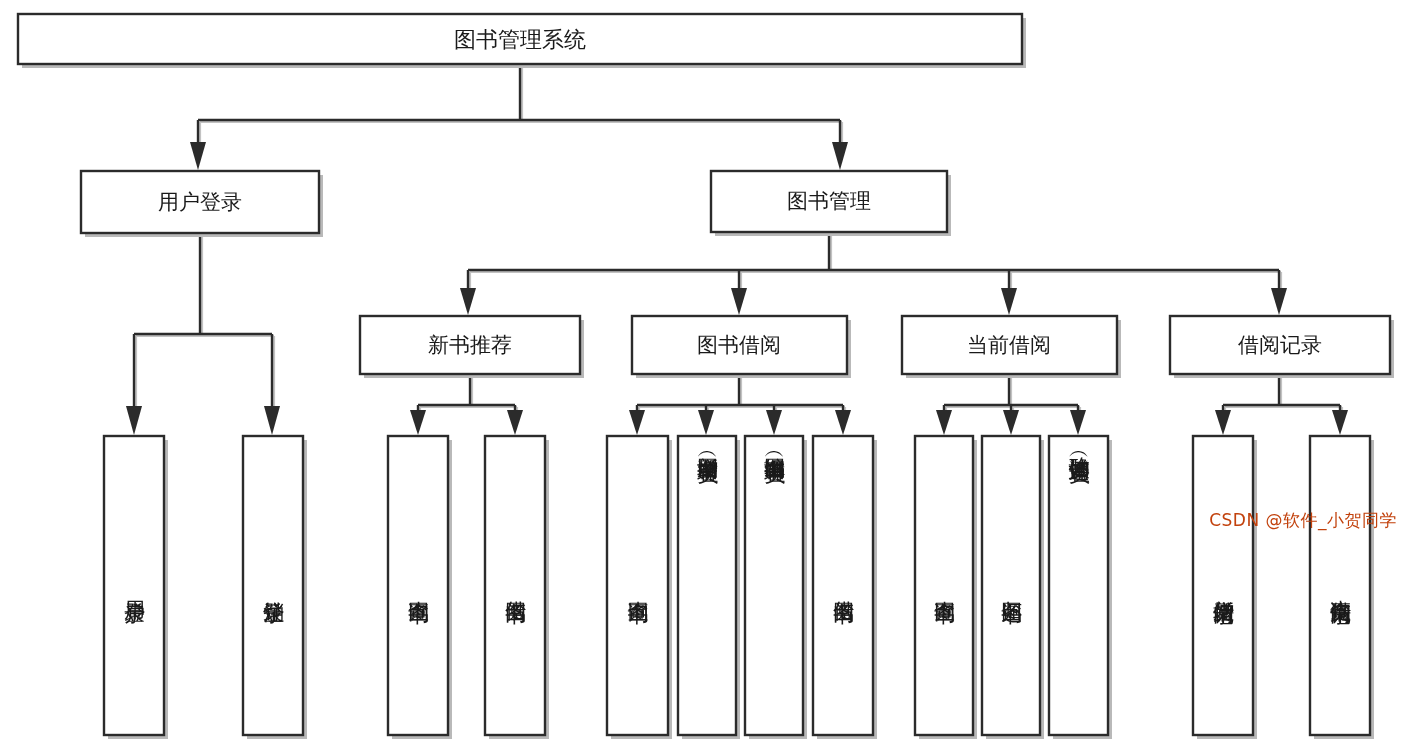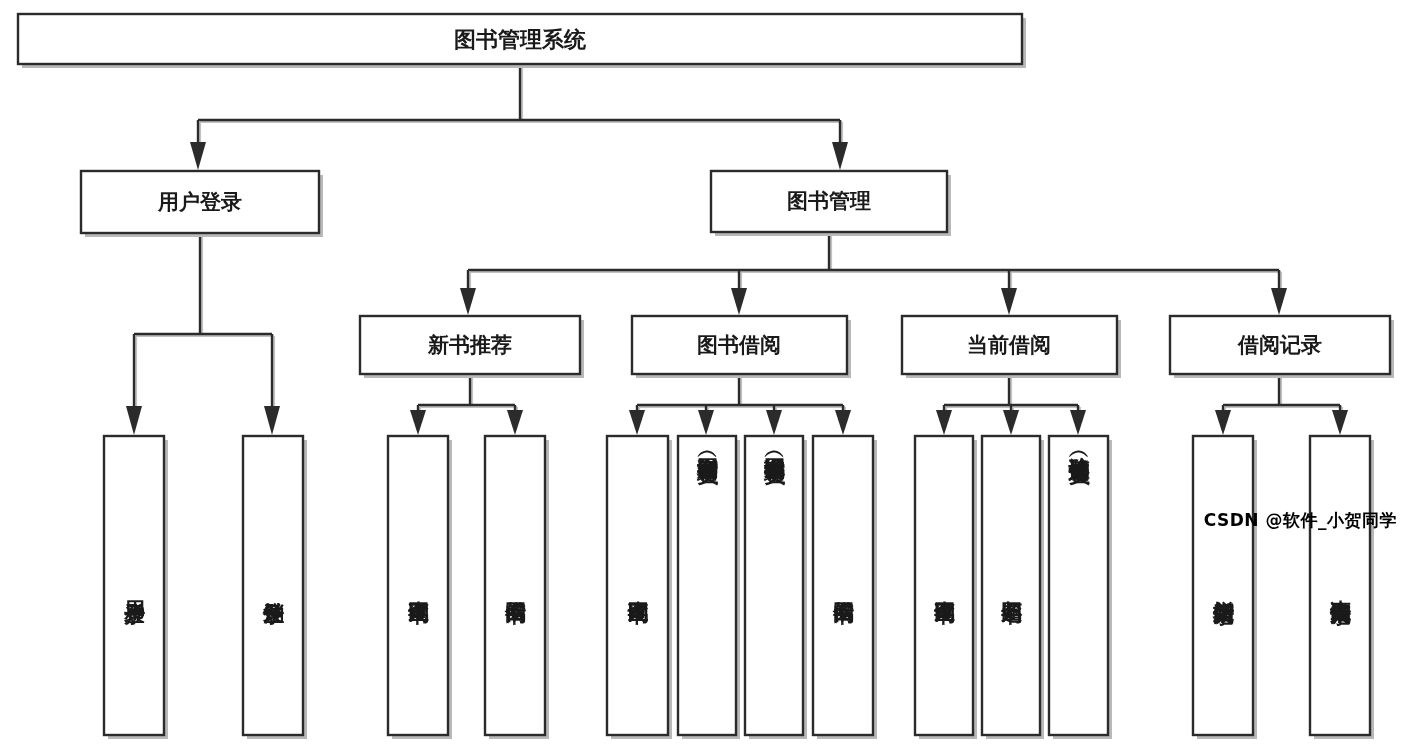--- a/index.html
+++ b/index.html
@@ -10,21 +10,20 @@
   body {
     width: 1405px;
     height: 747px;
     font-family: "DejaVu Sans", "Liberation Sans", sans-serif;
     overflow: hidden;
   }
   #diagram-root {
     position: relative;
     width: 1405px;
     height: 538px;
-    font-weight: bold;
   }
   svg.diagram-canvas {
     position: absolute;
     top: 0;
     left: 0;
     width: 1405px;
     height: 747px;
   }
   .node-box {
     fill: #ffffff;
@@ -76,21 +75,21 @@
     letter-spacing: 1px;
     color: #1a1a1a;
     white-space: nowrap;
   }
   .watermark {
     position: absolute;
     right: 8px;
     bottom: 6px;
     font-family: "DejaVu Sans", "Liberation Sans", sans-serif;
     font-size: 17px;
-    color: #000000;
+    color: #c2410c;
     letter-spacing: 0.5px;
     white-space: nowrap;
   }
 </style>
 </head>
 <body>
 
 <div id="diagram-root">
 
   <svg class="diagram-canvas" viewBox="0 0 1405 747">

